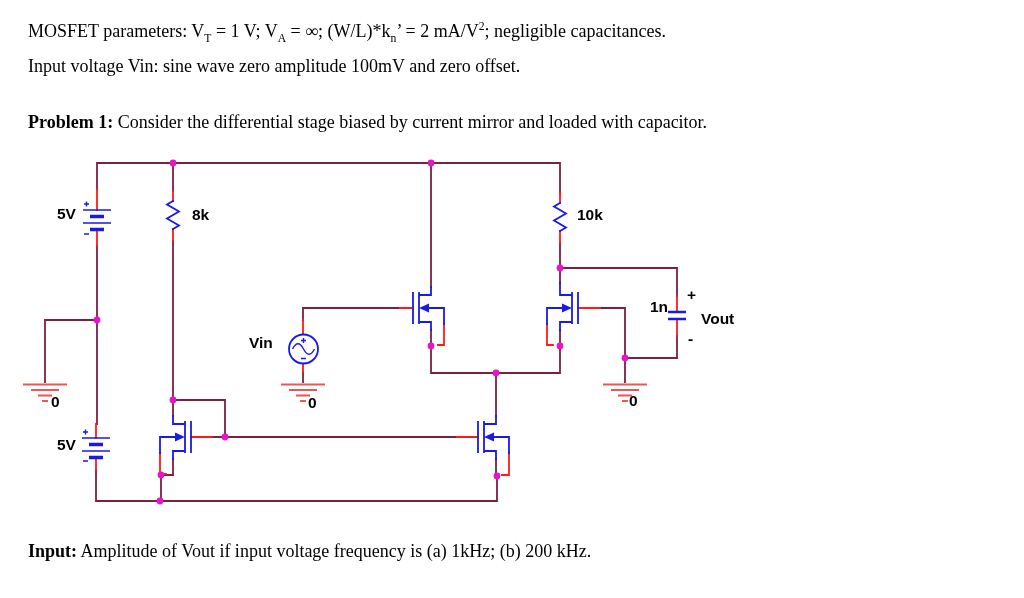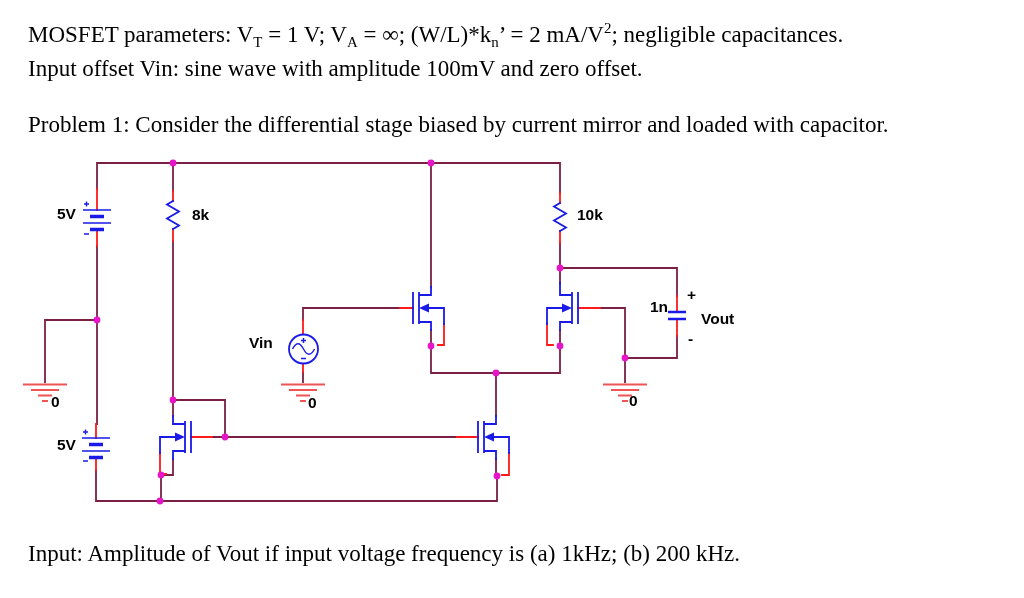--- a/index.html
+++ b/index.html
@@ -1,38 +1,38 @@
 <!DOCTYPE html>
 <html><head>
 <meta charset="utf-8">
 <style>
   html,body{margin:0;padding:0;}
   body{width:1024px;height:598px;background:#ffffff;position:relative;overflow:hidden;
        font-family:"Liberation Serif",serif;color:#000;}
-  .tline{position:absolute;left:28px;font-size:23px;line-height:1.15;white-space:nowrap;}
-  .tline b{font-weight:normal;}
+  .tline{position:absolute;left:28px;font-size:18px;line-height:1.15;white-space:nowrap;}
+  .tline b{font-weight:bold;}
   sub,sup{font-size:0.65em;}
   #schem{position:absolute;left:0;top:0;}
   .wire{stroke:#7A2045;stroke-width:1.8;fill:none;stroke-linecap:square;}
   .pin{stroke:#FF1A1A;stroke-width:1.8;fill:none;stroke-linecap:square;}
   .comp{stroke:#1A1AE8;stroke-width:1.8;fill:none;stroke-linecap:square;}
   .compthick{stroke:#1A1AE8;stroke-width:3.4;fill:none;}
   .compthin{stroke:#1A1AE8;stroke-width:1.4;fill:none;}
   .plate{stroke:#1A1AE8;stroke-width:2.6;fill:none;}
   .arrowhead{fill:#1A1AE8;stroke:none;}
   .gnd{stroke:#F05555;stroke-width:2.2;fill:none;}
   .dot{fill:#E616C8;stroke:none;}
   .lbl{font-family:"Liberation Sans",sans-serif;font-weight:bold;font-size:15.5px;fill:#000;}
 </style>
 </head>
 <body>
 
 <div class="tline" style="top:20px"><span>MOSFET parameters: V</span><sub>T</sub><span> = 1 V; V</span><sub>A</sub><span> = ∞; (W/L)*k</span><sub>n</sub><span>’ = 2 mA/V</span><sup>2</sup><span>; negligible capacitances.</span></div>
 
-<div class="tline" style="top:56px"><span>Input offset Vin: sine wave with amplitude 100mV and zero offset.</span></div>
+<div class="tline" style="top:56px"><span>Input voltage Vin: sine wave zero amplitude 100mV and zero offset.</span></div>
 
 <div class="tline" style="top:112px"><b>Problem 1:</b><span> Consider the differential stage biased by current mirror and loaded with capacitor.</span></div>
 
 <div class="tline" style="top:541px"><b>Input:</b><span> Amplitude of Vout if input voltage frequency is (a) 1kHz; (b) 200 kHz.</span></div>
 
 <svg id="schem" width="1024" height="598" viewBox="0 0 1024 598">
 
   <g>
     <path class="wire" d="M97,163 H560 M97,163 V189 M173,163 V191 M431,163 V287 M560,163 V193
       M173,241 V416 M97,246 V320 M97,320 H45 M45,320 V382 M97,320 V424

